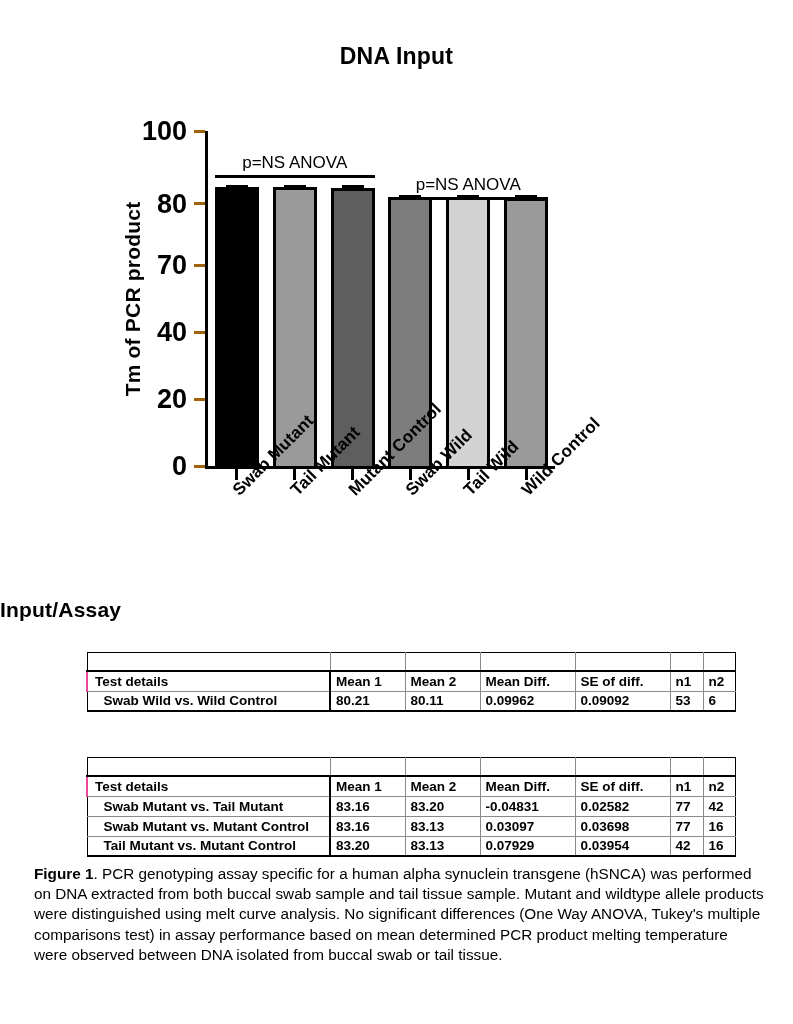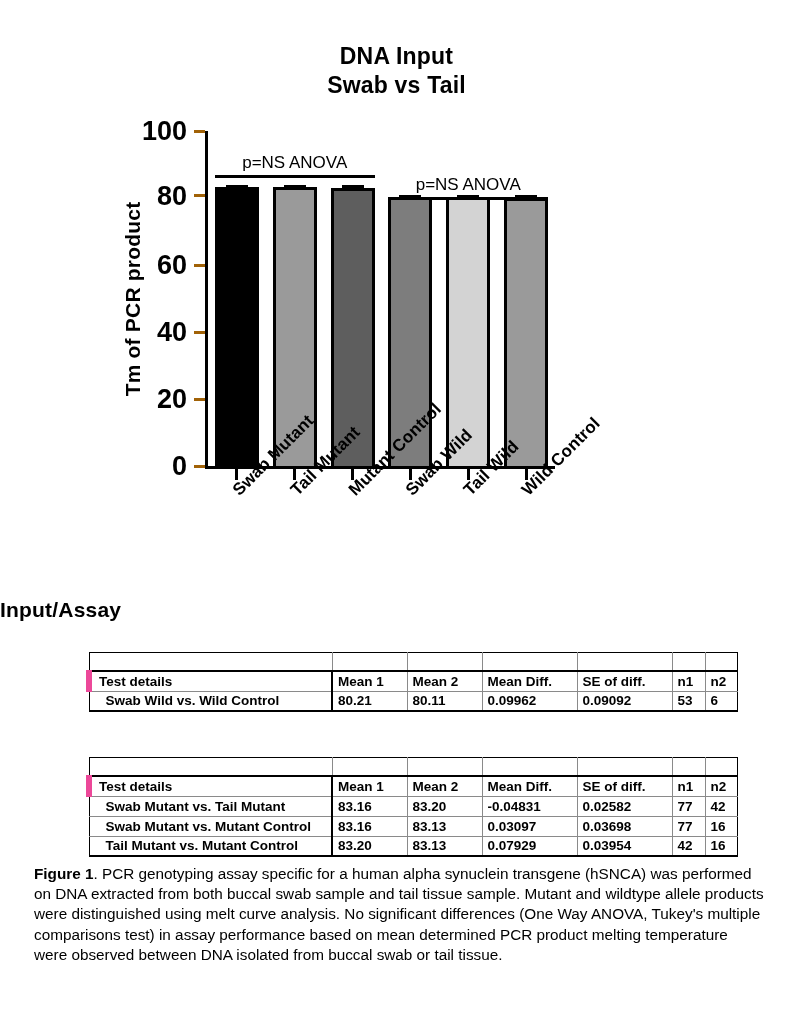--- a/index.html
+++ b/index.html
@@ -214,21 +214,21 @@
     border-left: 1px solid #000;
     border-top: 1px solid #000;
     border-bottom: none;
     border-right: 1px solid #8a8a8a;
   }
   table.stat-table tr.spacer-row td:last-child { border-right: 1px solid #000; }
   table.stat-table tr.header-row td {
     border-top: 2px solid #000;
     border-bottom: 1px solid #8a8a8a;
   }
-  table.stat-table tr.header-row td:first-child { border-left: 6px solid #ec4899; }
+  table.stat-table tr.header-row td:first-child { border-left: 2px solid #ec4899; }
   table.stat-table tr.header-row td:last-child { border-right: 1px solid #000; }
   table.stat-table tr.data-row td:first-child { border-left: 1px solid #000; }
   table.stat-table tr.data-row td:last-child { border-right: 1px solid #000; }
   table.stat-table tr.data-row:last-child td { border-bottom: 2px solid #000; }
   table.stat-table td.c-detail { padding-left: 7px; }
   table.stat-table tr.data-row td.c-detail { padding-left: 16px; }
   
   table.stat-table td.c-detail { border-right: 2px solid #000; }
 
   col.col-detail { width: 243px; }
@@ -251,44 +251,43 @@
   }
   #caption .fig-label { font-weight: bold; }
 </style>
 </head>
 <body>
 
 <div id="figure-panel">
 
   <div id="chart-title">
     <span class="t-line">DNA Input</span>
-    <span class="t-line">Swab vs Tail</span>
   </div>
 
   <div id="y-axis-title">
     <span>Tm of PCR product</span>
   </div>
 
   <div id="plot-area">
     <div class="y-axis-line"></div>
     <div class="x-axis-line"></div>
     <div id="y-ticks">
         <div class="y-tick" style="bottom: -1.5px;">
           <span class="y-tick-label">0</span>
         </div>
         <div class="y-tick" style="bottom: 65.5px;">
           <span class="y-tick-label">20</span>
         </div>
         <div class="y-tick" style="bottom: 132.5px;">
           <span class="y-tick-label">40</span>
         </div>
         <div class="y-tick" style="bottom: 199.5px;">
-          <span class="y-tick-label">60</span>
-        </div>
-        <div class="y-tick" style="bottom: 269px;">
+          <span class="y-tick-label">70</span>
+        </div>
+        <div class="y-tick" style="bottom: 261px;">
           <span class="y-tick-label">80</span>
         </div>
         <div class="y-tick" style="bottom: 333.5px;">
           <span class="y-tick-label">100</span>
         </div>
       </div>
     <div id="bars">
         <div class="bar-slot" style="left: 6.91667px;">
           <div class="bar" style="height: 278.586px; background: rgb(0, 0, 0); border-color: rgb(0, 0, 0);"></div>
           <div class="errbar-v" style="bottom: 278.586px; height: 0.603px;"></div>

